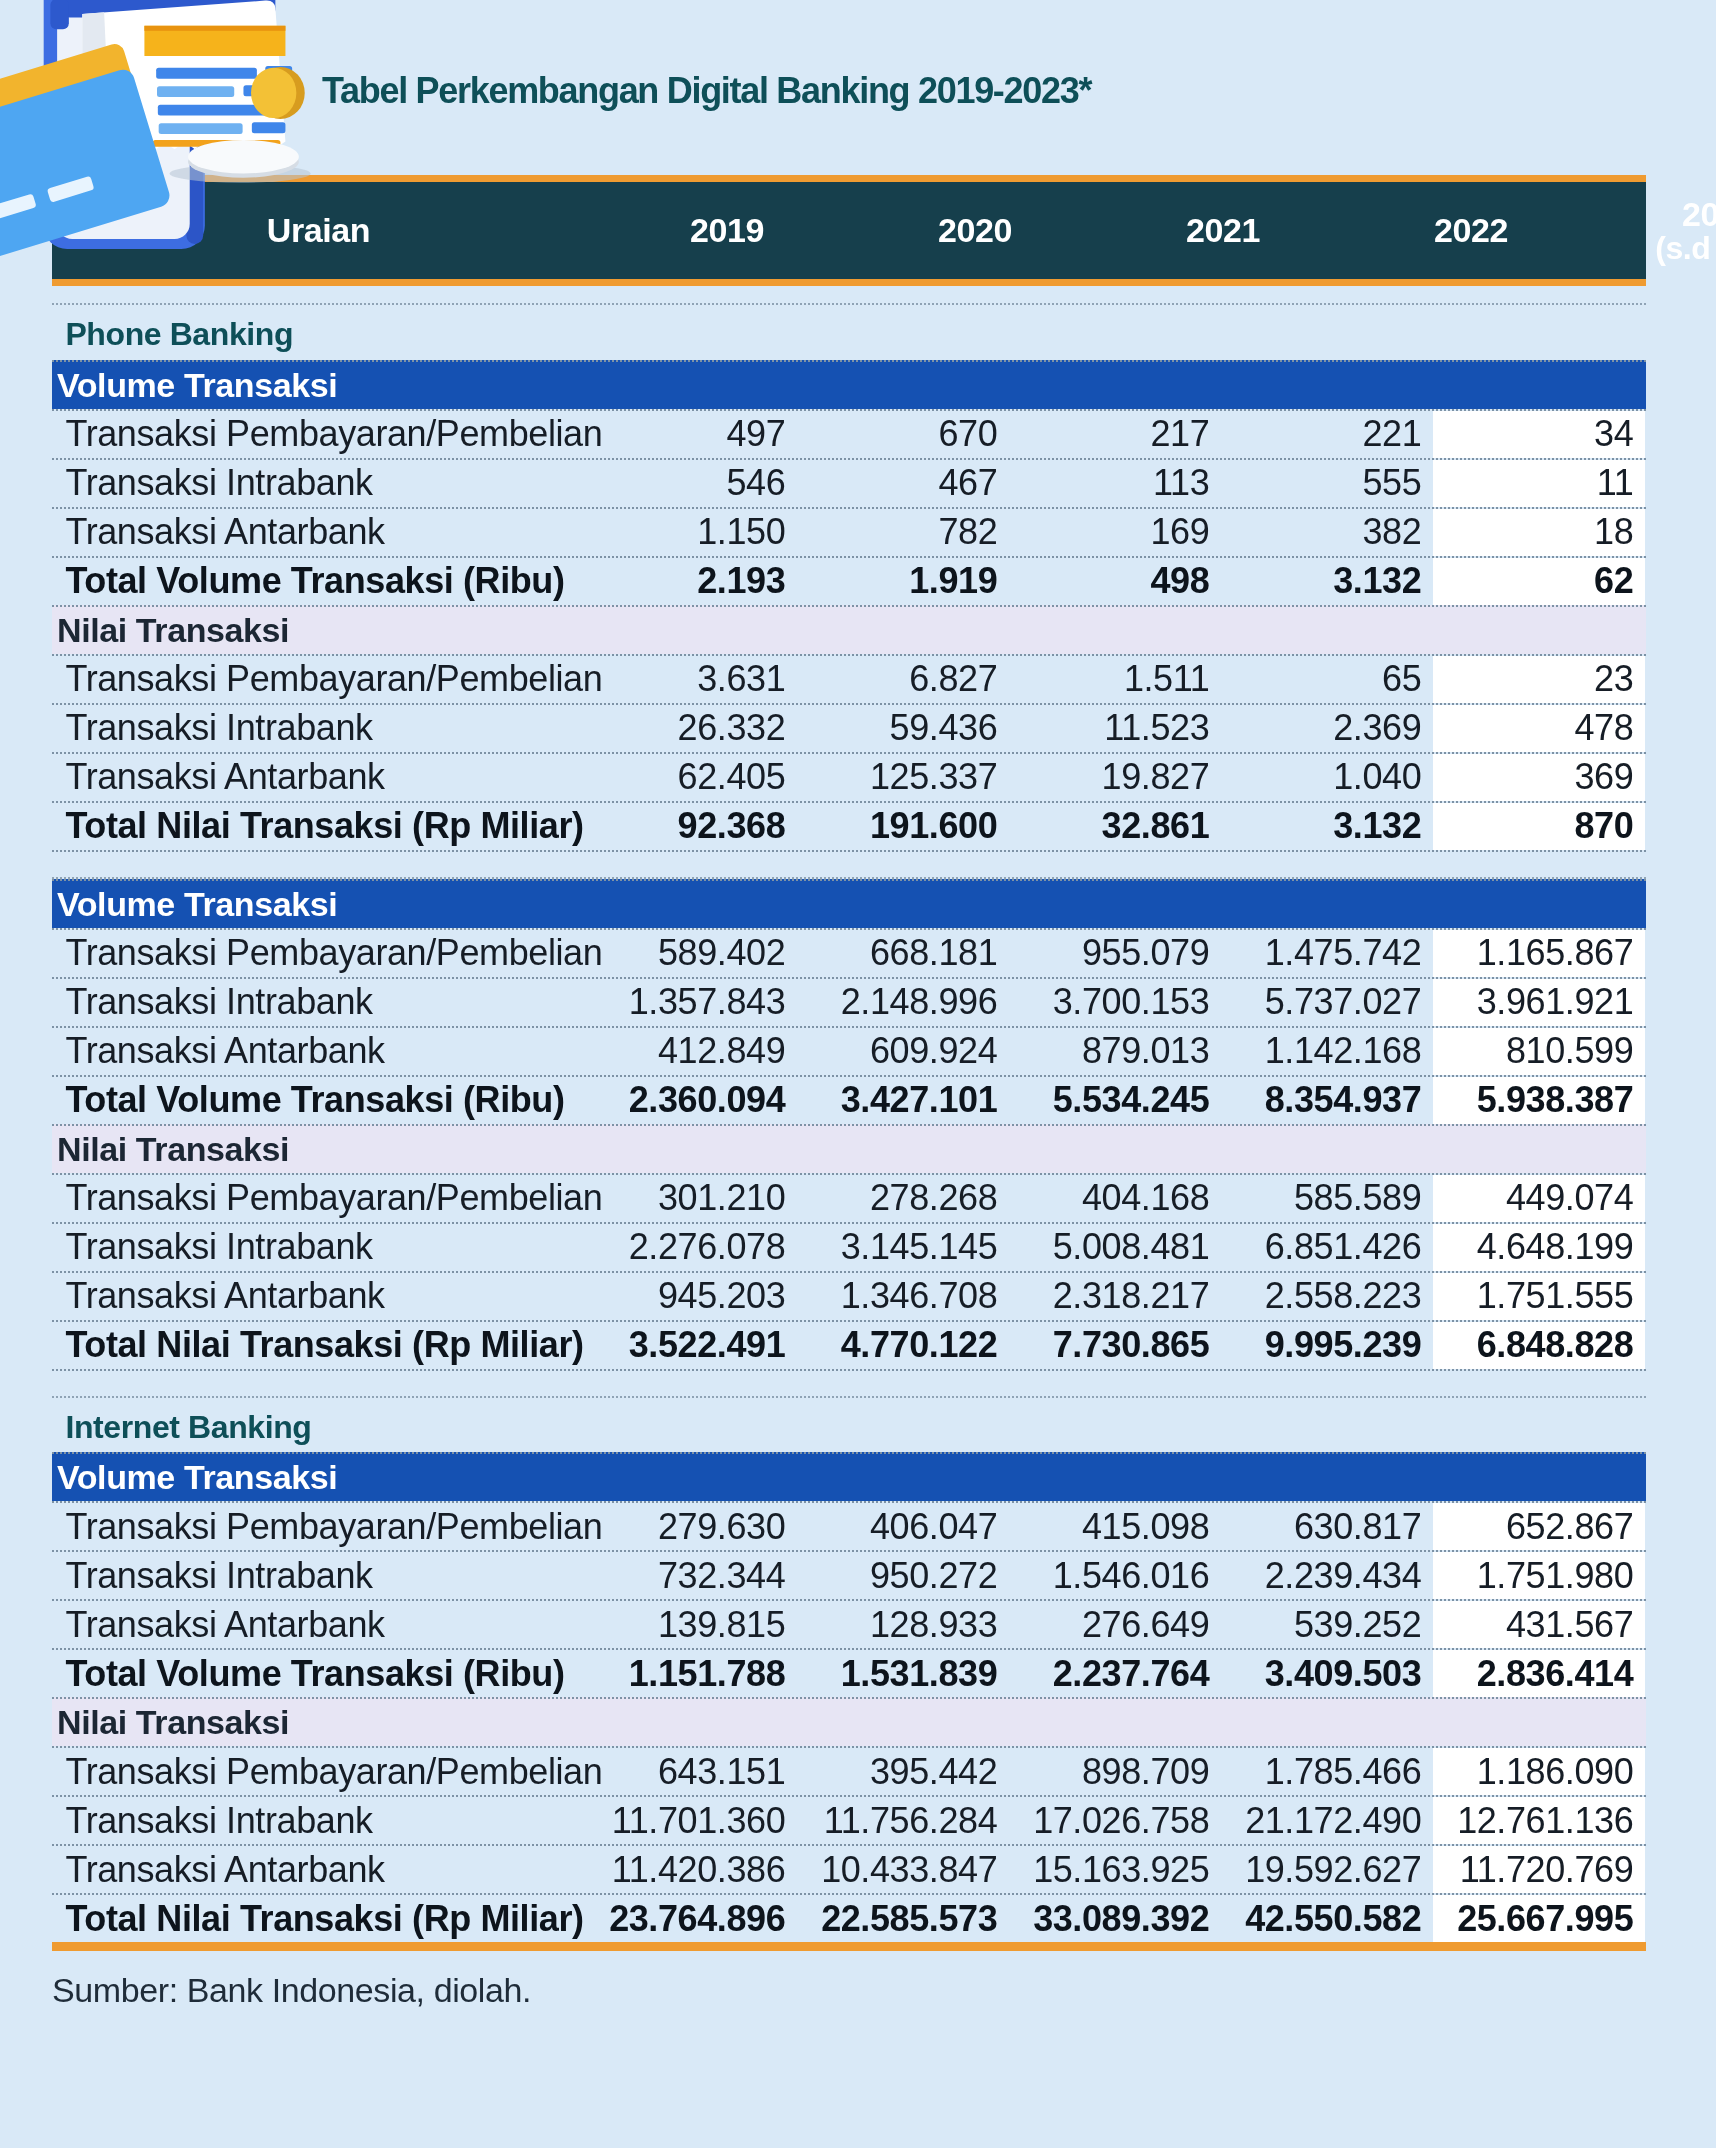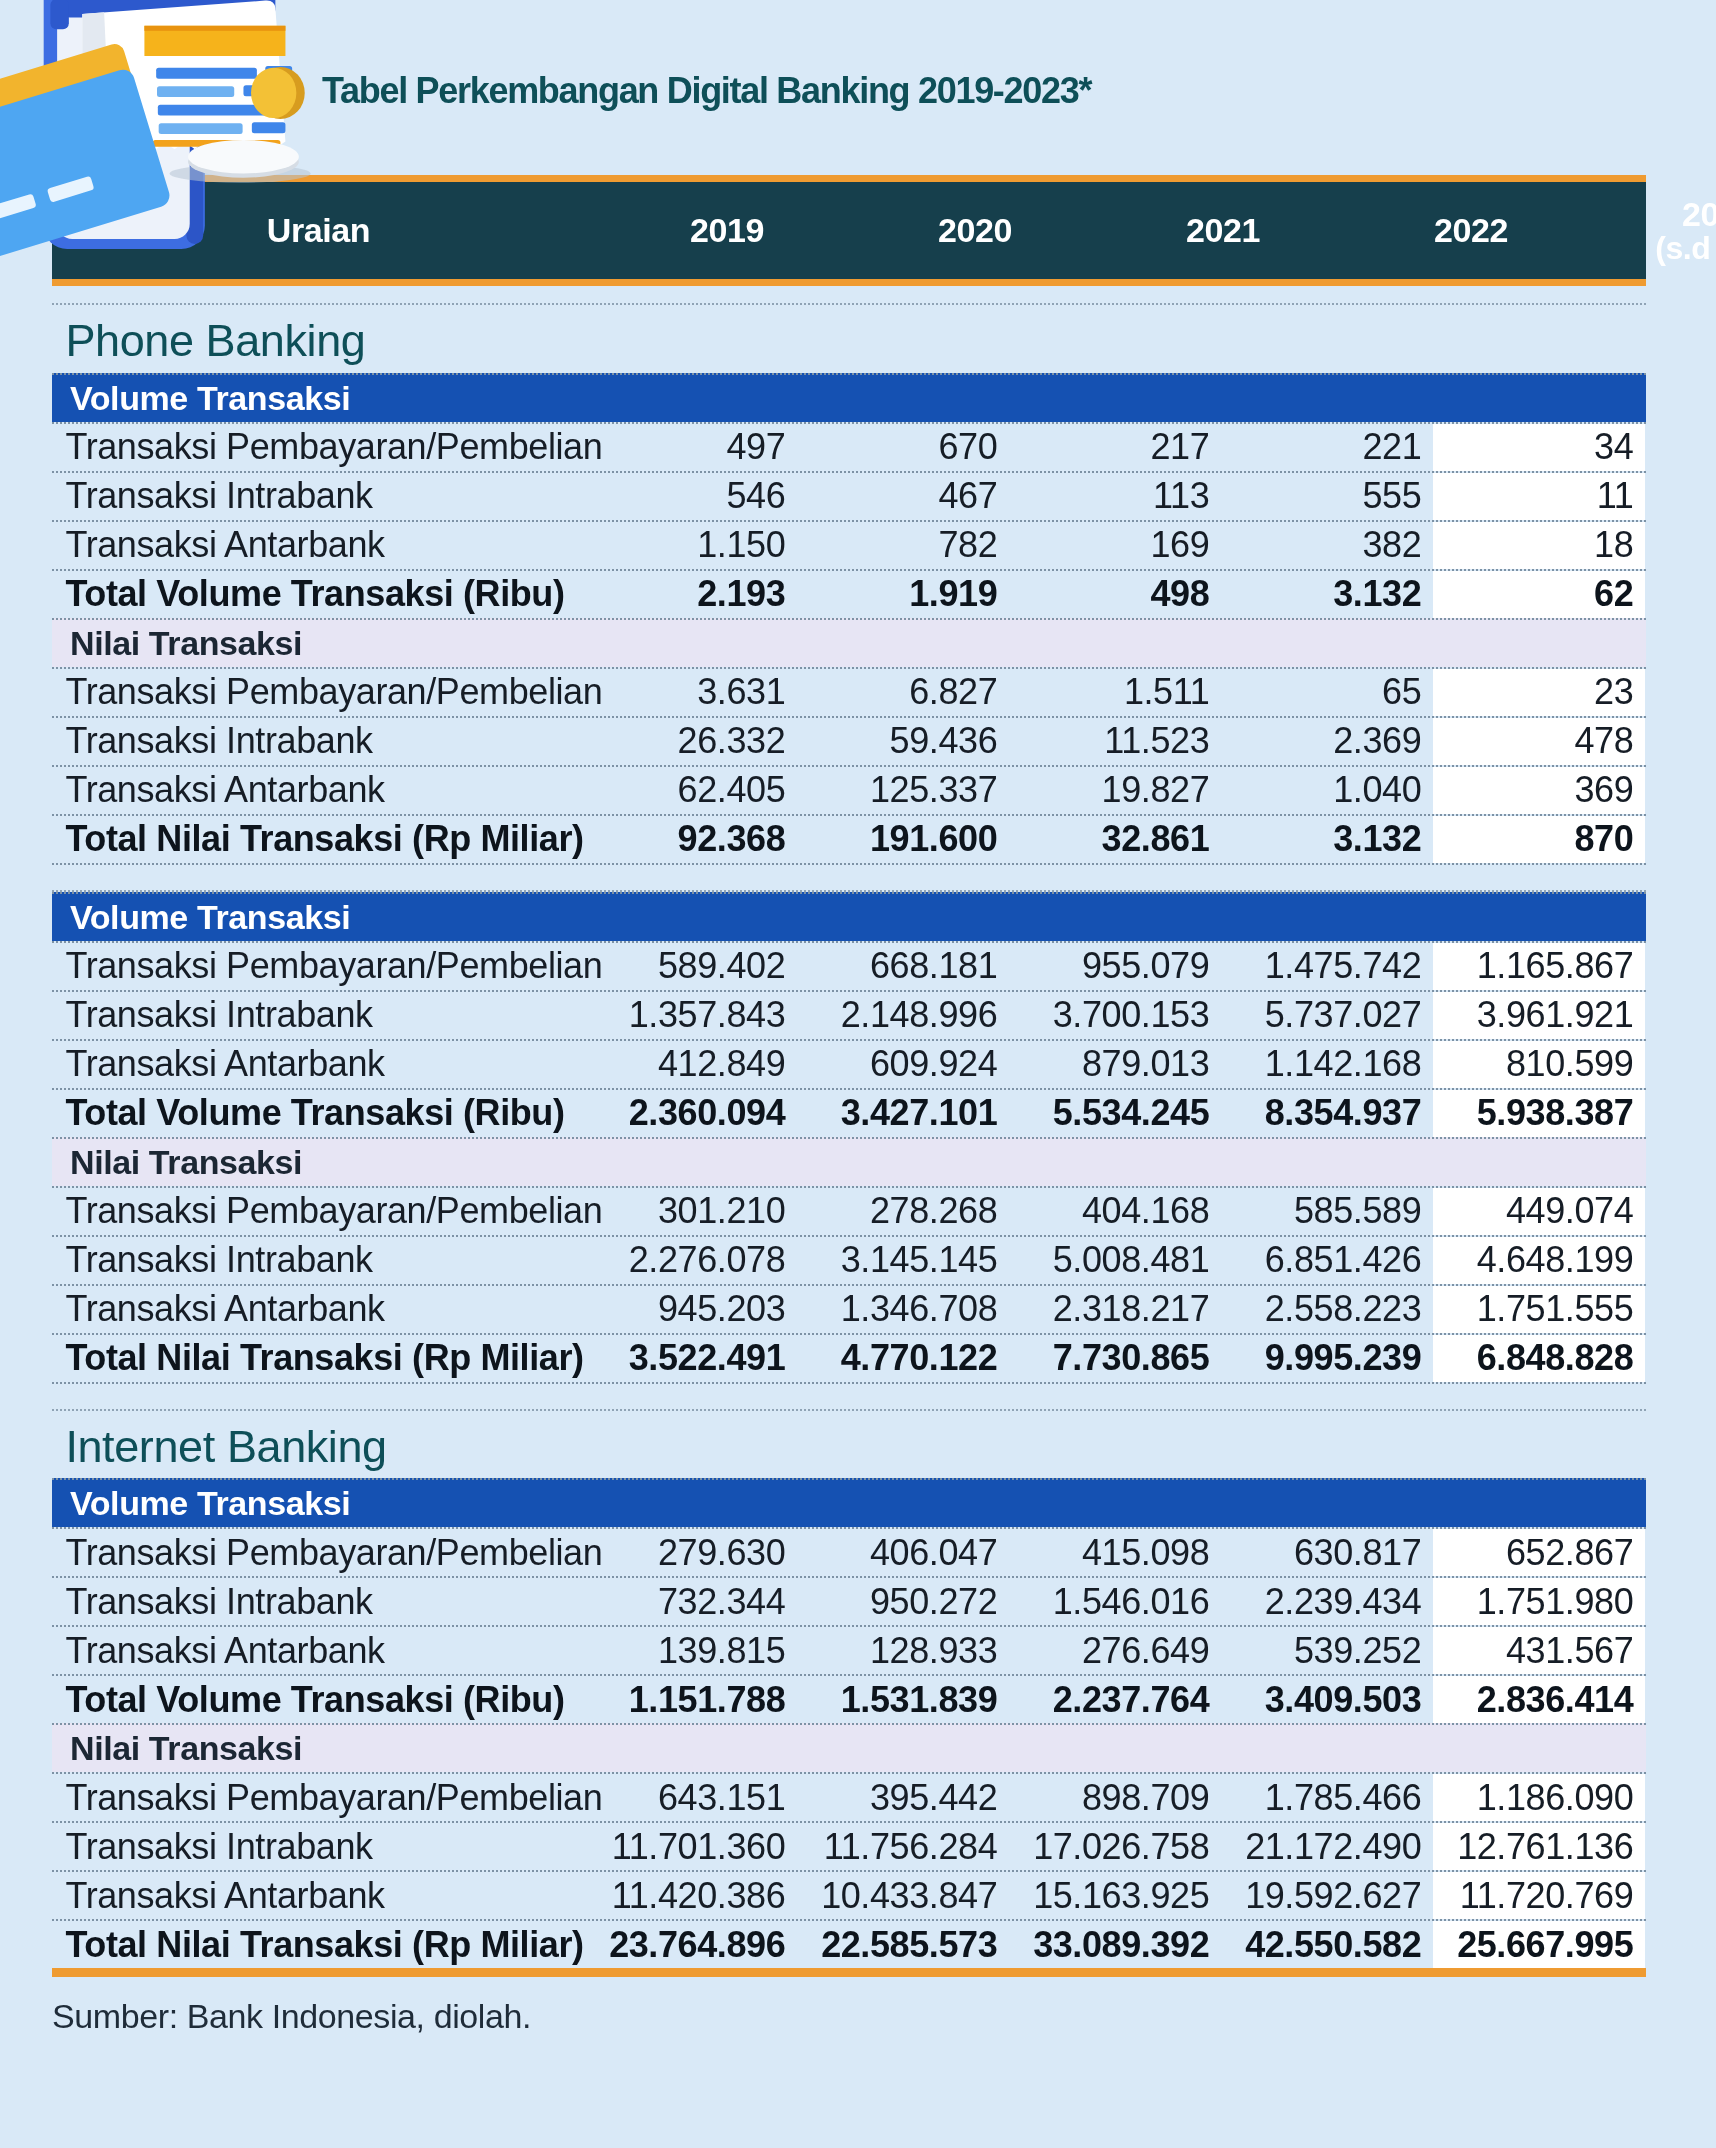--- a/index.html
+++ b/index.html
@@ -26,25 +26,25 @@
     border-bottom:7.6px solid var(--accent_orange);
     display:grid;grid-template-columns:533px repeat(5,212px);
     height:97px;align-items:center;
     color:#fff;font-weight:700;font-size:34px;letter-spacing:-0.4px;gap:36px;
   }
   .thead .col{text-align:center;line-height:1.06;}
   .thead .col .sub{display:block;font-size:32px;}
   .section::before{content:"";display:block;border-top:2.5px dotted var(--sep);margin-top:17px;opacity:.8;}
   .section + .section{margin-top:25px;}
   .section-title{
-    font-size:45px;font-weight:400;color:var(--title_teal);
+    font-size:32px;font-weight:700;color:var(--title_teal);
     padding:13.4px 0 9.2px 13.4px;letter-spacing:-0.4px;line-height:1;
   }
   .bar{
-    height:49px;display:flex;align-items:center;padding-left:18px;
+    height:49px;display:flex;align-items:center;padding-left:5px;
     font-size:34px;font-weight:700;letter-spacing:-0.4px;
     border-top:2.5px dotted var(--sep);box-sizing:border-box;
   }
   .bar.blue{background:var(--bar_blue);color:#ffffff;}
   .bar.lavender{background:var(--bar_lavender);color:#1c2734;}
   .row{
     display:grid;grid-template-columns:533px repeat(5,212px);
     height:49px;align-items:center;
     border-top:2.5px dotted var(--sep);box-sizing:border-box;
     font-size:36px;color:var(--row_text);letter-spacing:-0.4px;

